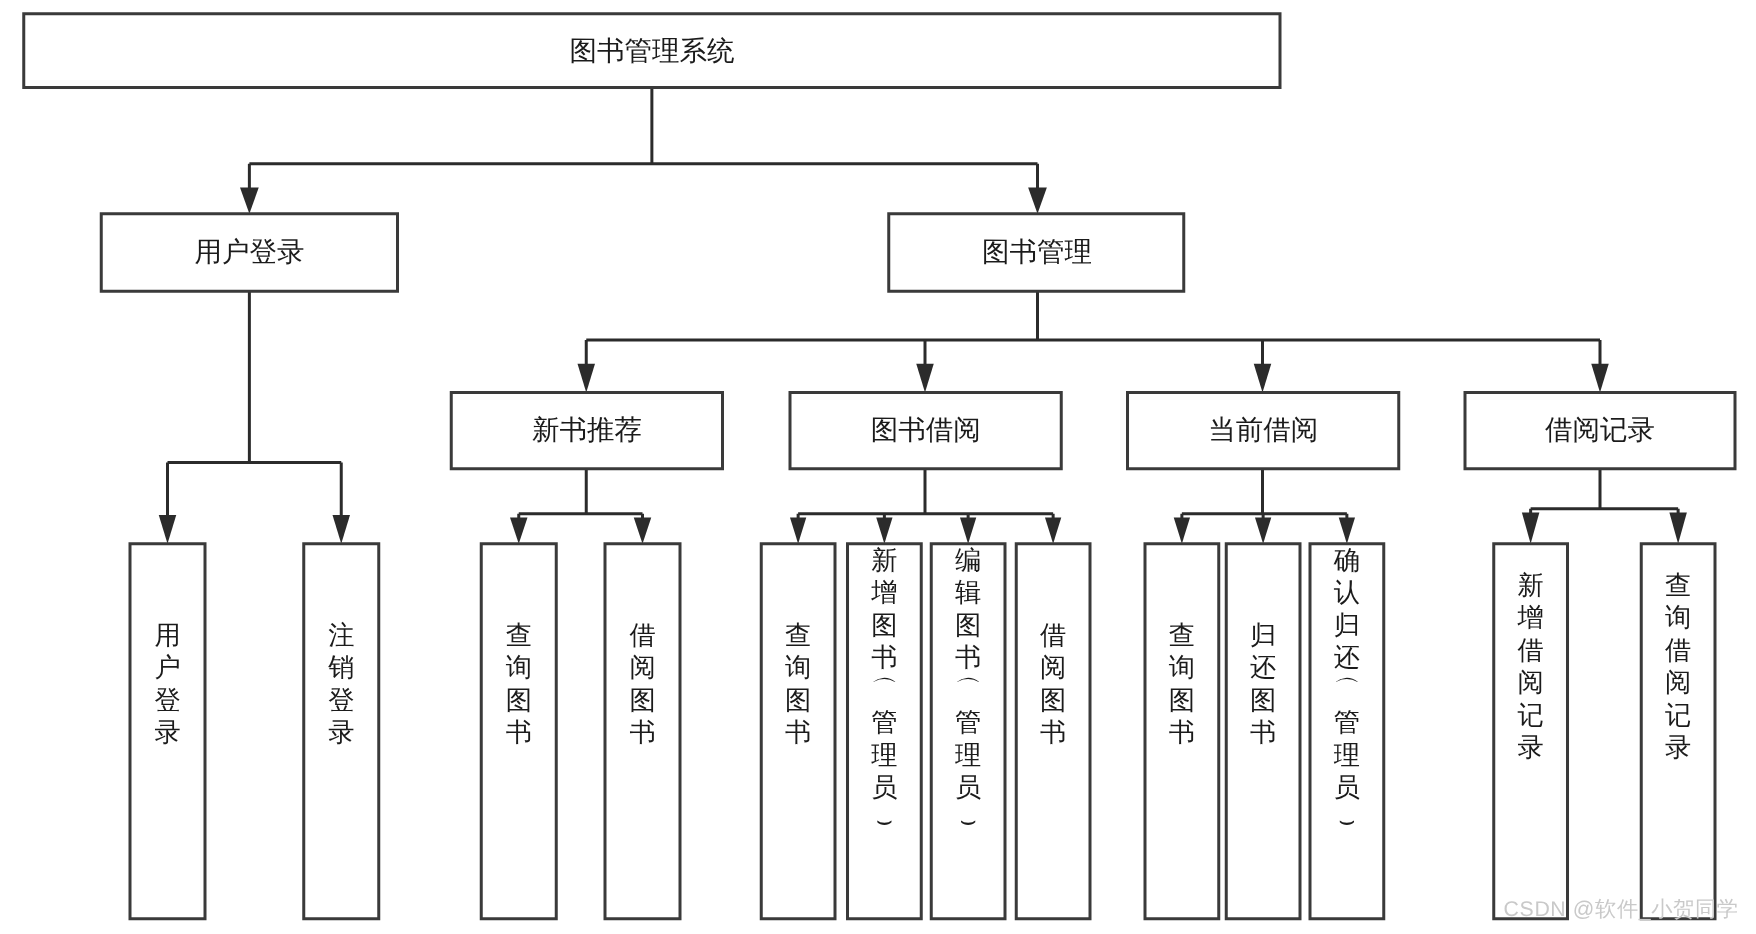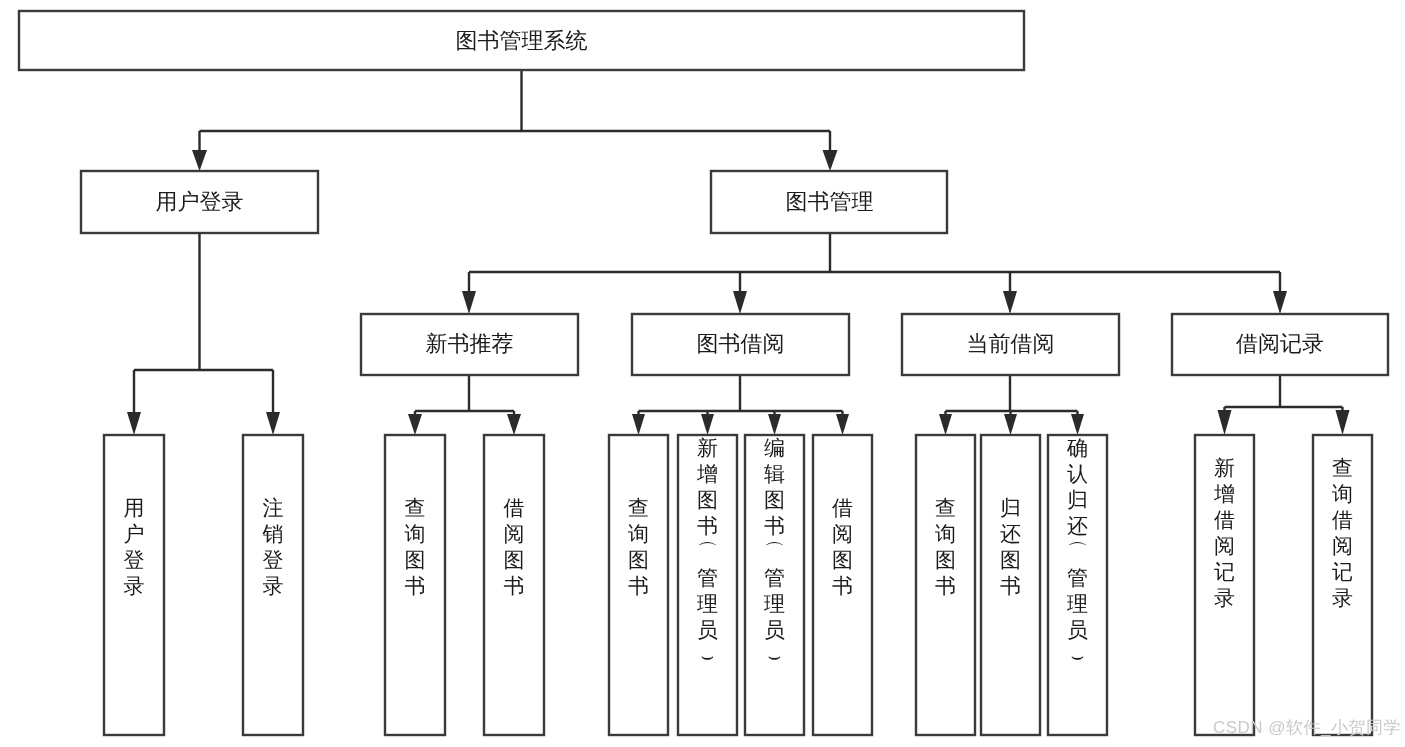--- a/index.html
+++ b/index.html
@@ -40,21 +40,21 @@
   .connector {
     stroke: #2b2b2b;
     stroke-width: 2.4;
     fill: none;
   }
   .arrow-head {
     fill: #2b2b2b;
   }
   .watermark {
     position: absolute;
-    right: 4px;
+    right: 14px;
     bottom: 8px;
     font-family: "Liberation Sans", "DejaVu Sans", sans-serif;
     font-size: 17px;
     color: #c9c9c9;
     letter-spacing: 0.5px;
     white-space: nowrap;
     user-select: none;
   }
 </style>
 </head>

